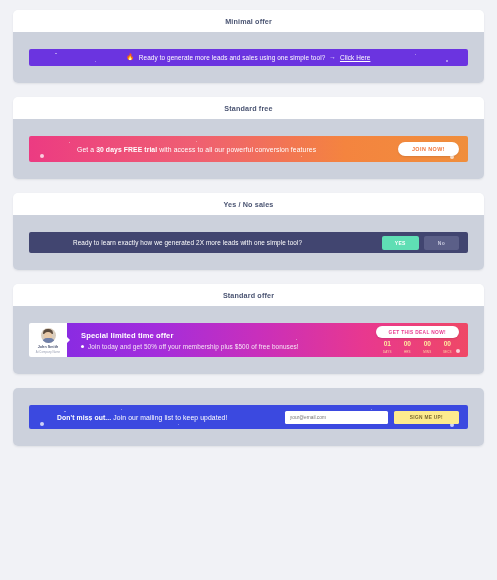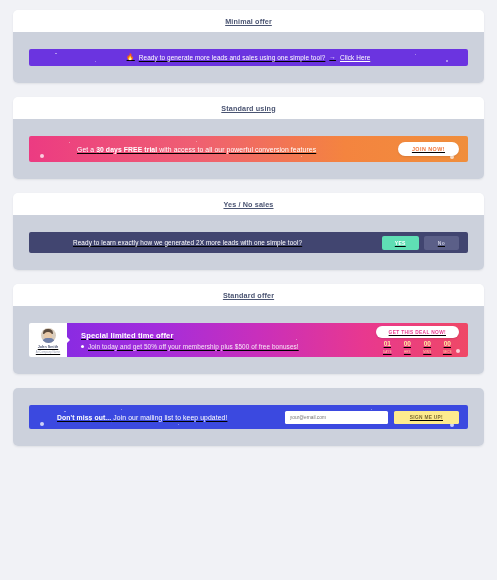--- a/index.html
+++ b/index.html
@@ -26,39 +26,37 @@
     height: 22px;
     display: flex;
     align-items: center;
     justify-content: center;
   }
   .card-header-title {
     font-size: 7.2px;
     font-weight: bold;
     color: #4a5472;
     letter-spacing: .15px;
-    text-decoration: underline;
   }
   .card-body {
     background: #ccd1dc;
     padding: 17px 16px;
     display: flex;
     align-items: center;
     justify-content: center;
   }
 
   
   .bar {
     position: relative;
     width: 100%;
     border-radius: 2px;
     display: flex;
     align-items: center;
     overflow: hidden;
-    text-decoration: underline;
   }
   .bar-inner {
     position: relative;
     z-index: 2;
     display: flex;
     align-items: center;
     width: 100%;
   }
   .sparkles { position: absolute; inset: 0; z-index: 1; pointer-events: none; }
   .dot {
@@ -318,21 +316,21 @@
           <span class="minimal-text">Ready to generate more leads and sales using one simple tool?</span>
           <span class="arrow-icon">→</span>
           <a class="minimal-link" href="#">Click Here</a>
         </div>
       </div>
     </div>
   </div>
 
   <div class="card">
     <div class="card-header">
-      <span class="card-header-title">Standard using</span>
+      <span class="card-header-title">Standard free</span>
     </div>
     <div class="card-body">
       <div class="bar bar-standard">
         <div class="sparkles">
           <span class="dot big" style="left:2.5%;top:68%"></span>
           <span class="dot sm" style="left:9%;top:22%"></span>
           <span class="dot xs" style="left:16%;top:60%"></span>
           <span class="dot xs" style="left:38%;top:18%"></span>
           <span class="dot xs" style="left:62%;top:78%"></span>
           <span class="dot sm" style="left:93%;top:28%"></span>

